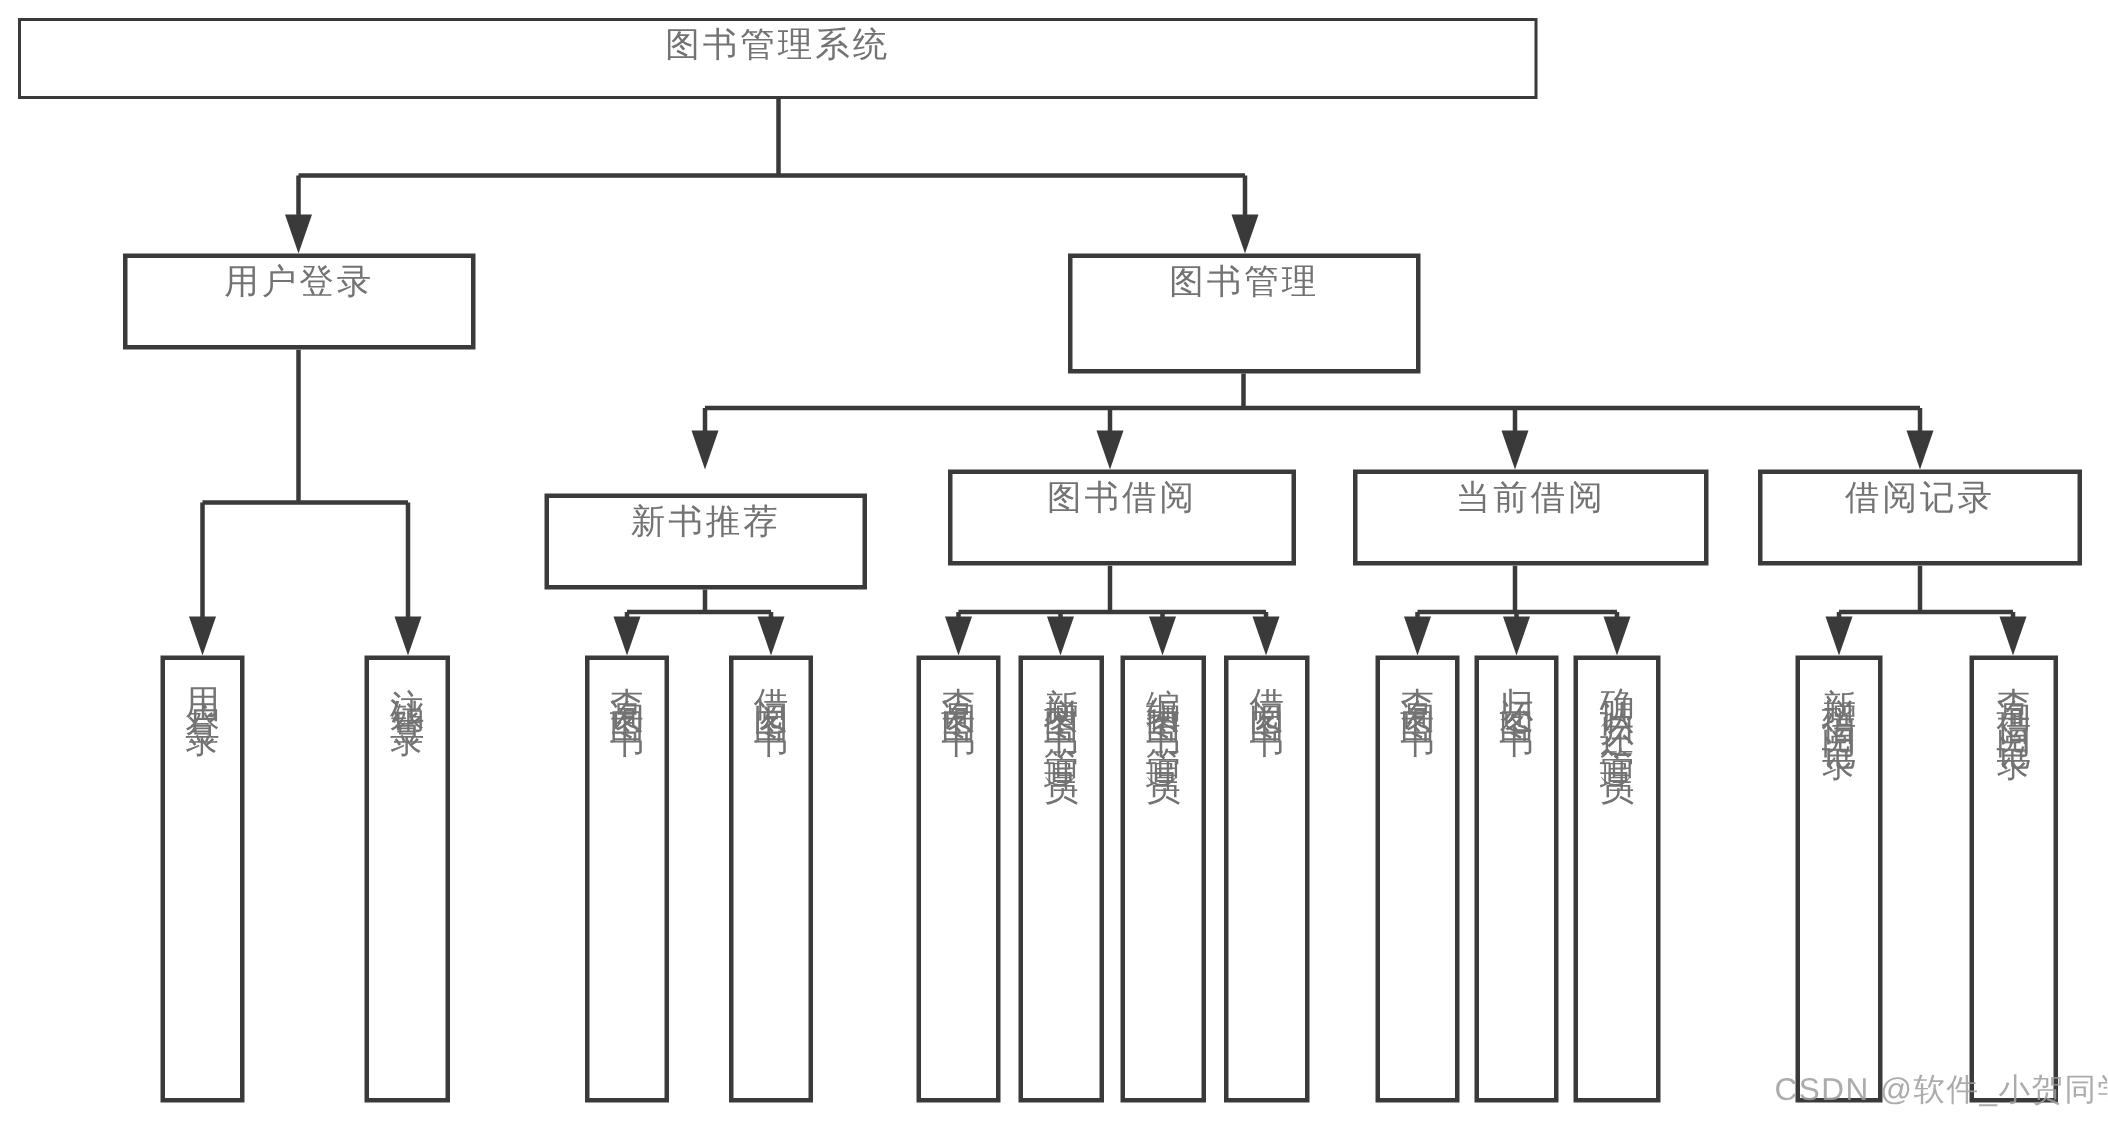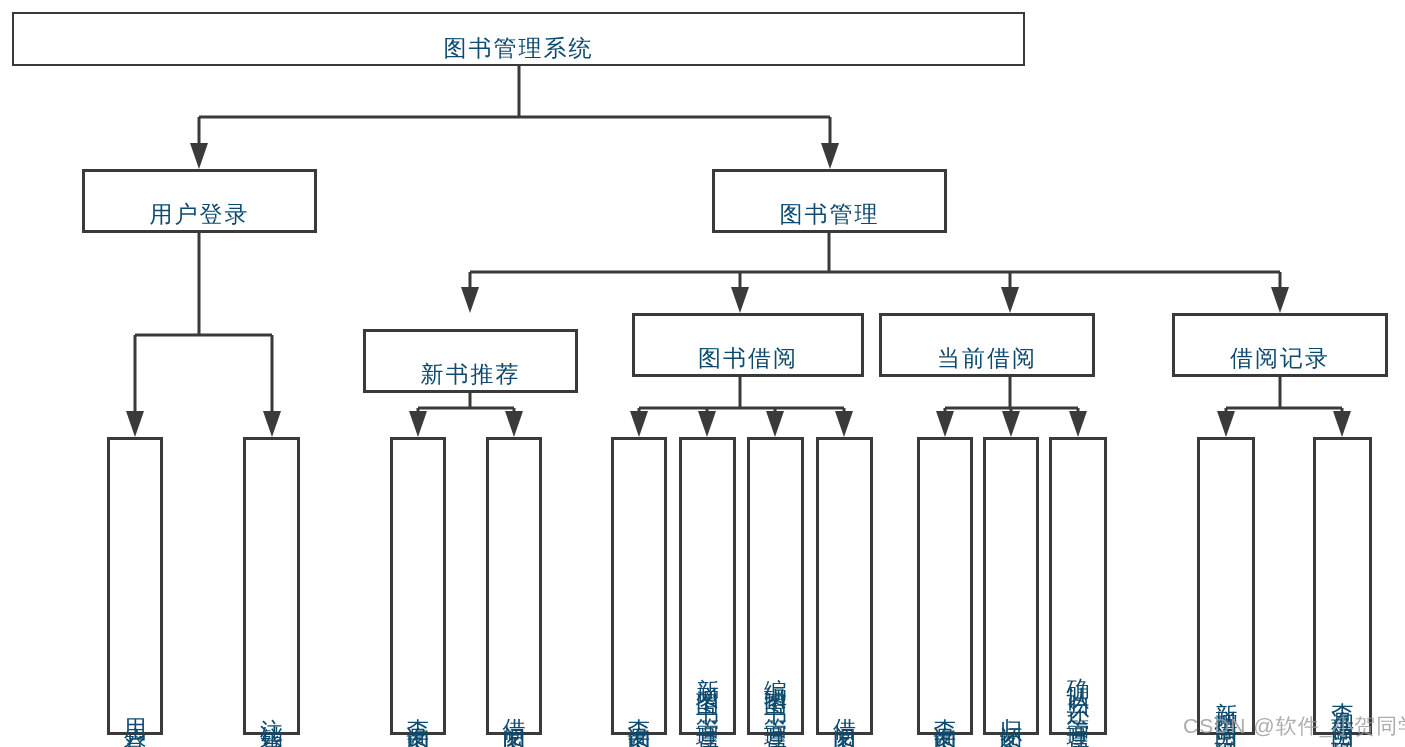--- a/index.html
+++ b/index.html
@@ -20,23 +20,23 @@
     left: 0; top: 0;
     width: 1405px;
     height: 747px;
     z-index: 1;
   }
   .box {
     position: absolute;
     box-sizing: border-box;
     background: #ffffff;
     border: 3px solid #3a3a3a;
-    color: #0c4a6e;
+    color: #737373;
     display: flex;
-    align-items: flex-end;
+    align-items: flex-start;
     justify-content: center;
     z-index: 2;
   }
   .box.root {
     border-width: 2px;
     font-size: 23px;
     letter-spacing: 2px;
   }
   .box.h {
     font-size: 23px;
@@ -111,31 +111,31 @@
     </g>
   </svg>
 
   <div class="box root" style="left:12px; top:12px; width:1013px; height:54px;">
     <span>图书管理系统</span>
   </div>
 
   <div class="box h" style="left:82px; top:169px; width:235px; height:64px;">
     <span>用户登录</span>
   </div>
-  <div class="box h" style="left:712px; top:169px; width:235px; height:64px;">
+  <div class="box h" style="left:712px; top:169px; width:235px; height:80px;">
     <span>图书管理</span>
   </div>
 
   <div class="box h" style="left:363px; top:329px; width:215px; height:64px;">
     <span>新书推荐</span>
   </div>
   <div class="box h" style="left:632px; top:313px; width:232px; height:64px;">
     <span>图书借阅</span>
   </div>
-  <div class="box h" style="left:879px; top:313px; width:216px; height:64px;">
+  <div class="box h" style="left:902px; top:313px; width:237px; height:64px;">
     <span>当前借阅</span>
   </div>
   <div class="box h" style="left:1172px; top:313px; width:216px; height:64px;">
     <span>借阅记录</span>
   </div>
 
   <div class="box leaf" style="left:107px; top:437px; width:56px; height:298px;">
     <span>用户登录</span>
   </div>
   <div class="box leaf" style="left:243px; top:437px; width:57px; height:298px;">

